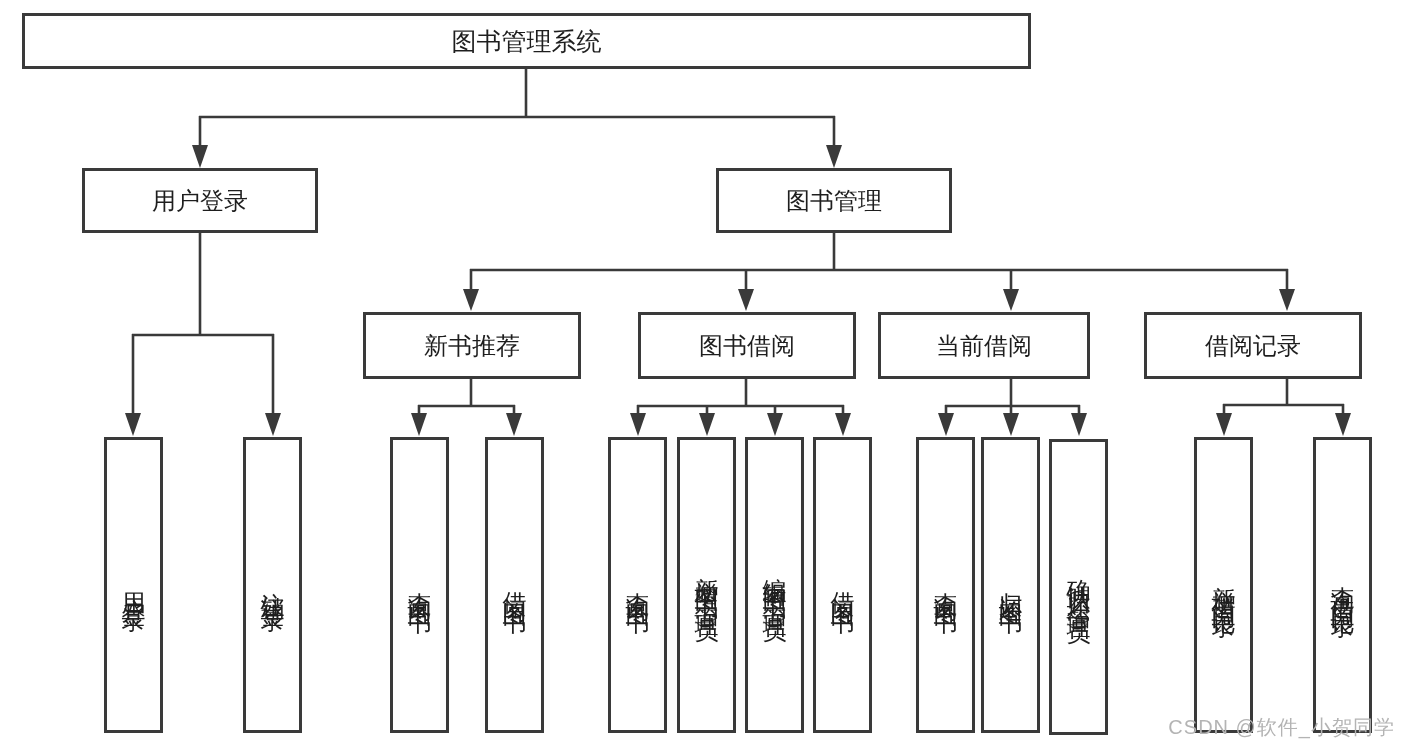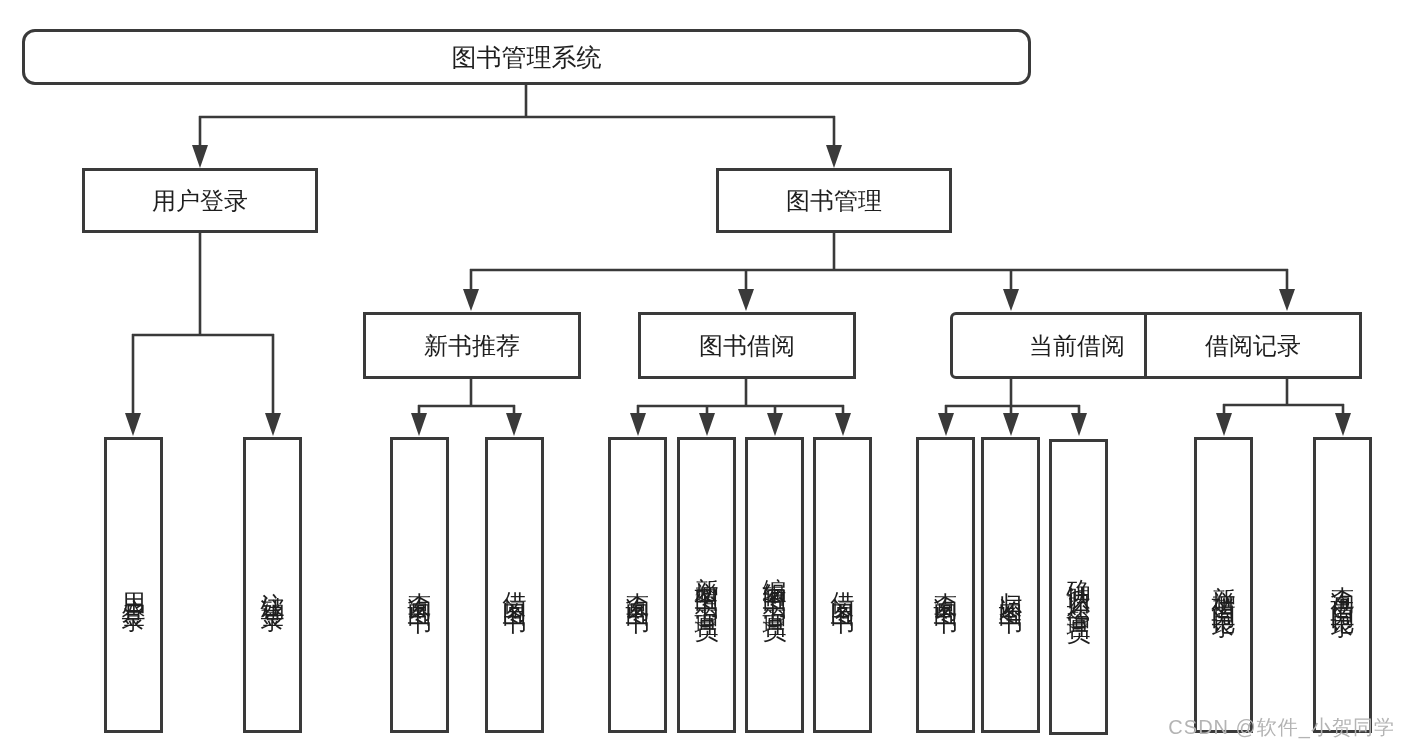--- a/index.html
+++ b/index.html
@@ -125,38 +125,38 @@
     <g>
       <line x1="1287" y1="379" x2="1287" y2="406"></line>
       <line x1="1223" y1="405" x2="1344" y2="405"></line>
       <line x1="1224" y1="404" x2="1224" y2="415"></line>
       <polygon points="1216,413 1232,413 1224,436"></polygon>
       <line x1="1343" y1="404" x2="1343" y2="415"></line>
       <polygon points="1335,413 1351,413 1343,436"></polygon>
     </g>
   </svg>
 
-  <div class="box hbox root-box" style="left:22px; top:29px; width:1009px; height:56px;border-radius:13px;">
+  <div class="box hbox root-box" style="left:22px; top:13px; width:1009px; height:56px;">
     <span>图书管理系统</span>
   </div>
 
   <div class="box hbox" style="left:82px; top:168px; width:236px; height:65px;">
     <span>用户登录</span>
   </div>
   <div class="box hbox" style="left:716px; top:168px; width:236px; height:65px;align-items:center;">
     <span>图书管理</span>
   </div>
 
   <div class="box hbox" style="left:363px; top:312px; width:218px; height:67px;">
     <span>新书推荐</span>
   </div>
   <div class="box hbox" style="left:638px; top:312px; width:218px; height:67px;">
     <span>图书借阅</span>
   </div>
-  <div class="box hbox" style="left:950px; top:312px; width:254px; height:67px;border-radius:6px;">
+  <div class="box hbox" style="left:878px; top:312px; width:212px; height:67px;">
     <span>当前借阅</span>
   </div>
   <div class="box hbox" style="left:1144px; top:312px; width:218px; height:67px;">
     <span>借阅记录</span>
   </div>
 
   <div class="box vbox" style="left:104px; top:437px; width:59px; height:296px;">
     <span class="vtext">用户登录</span>
   </div>
   <div class="box vbox" style="left:243px; top:437px; width:59px; height:296px;">

